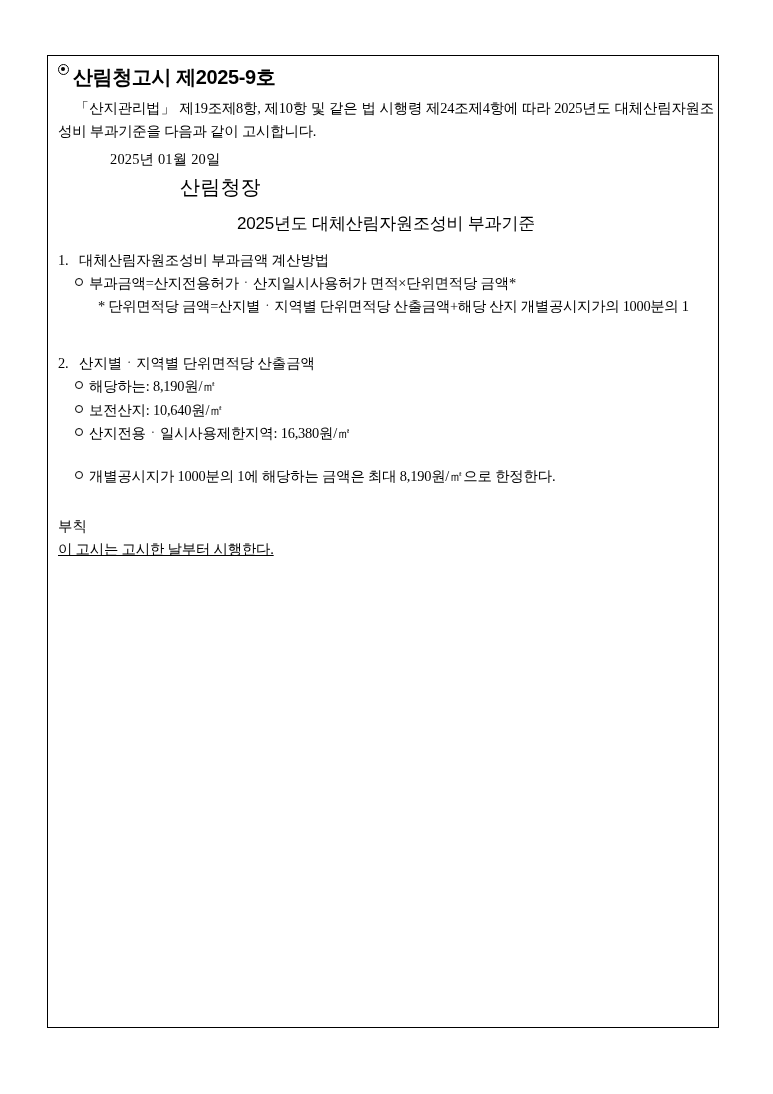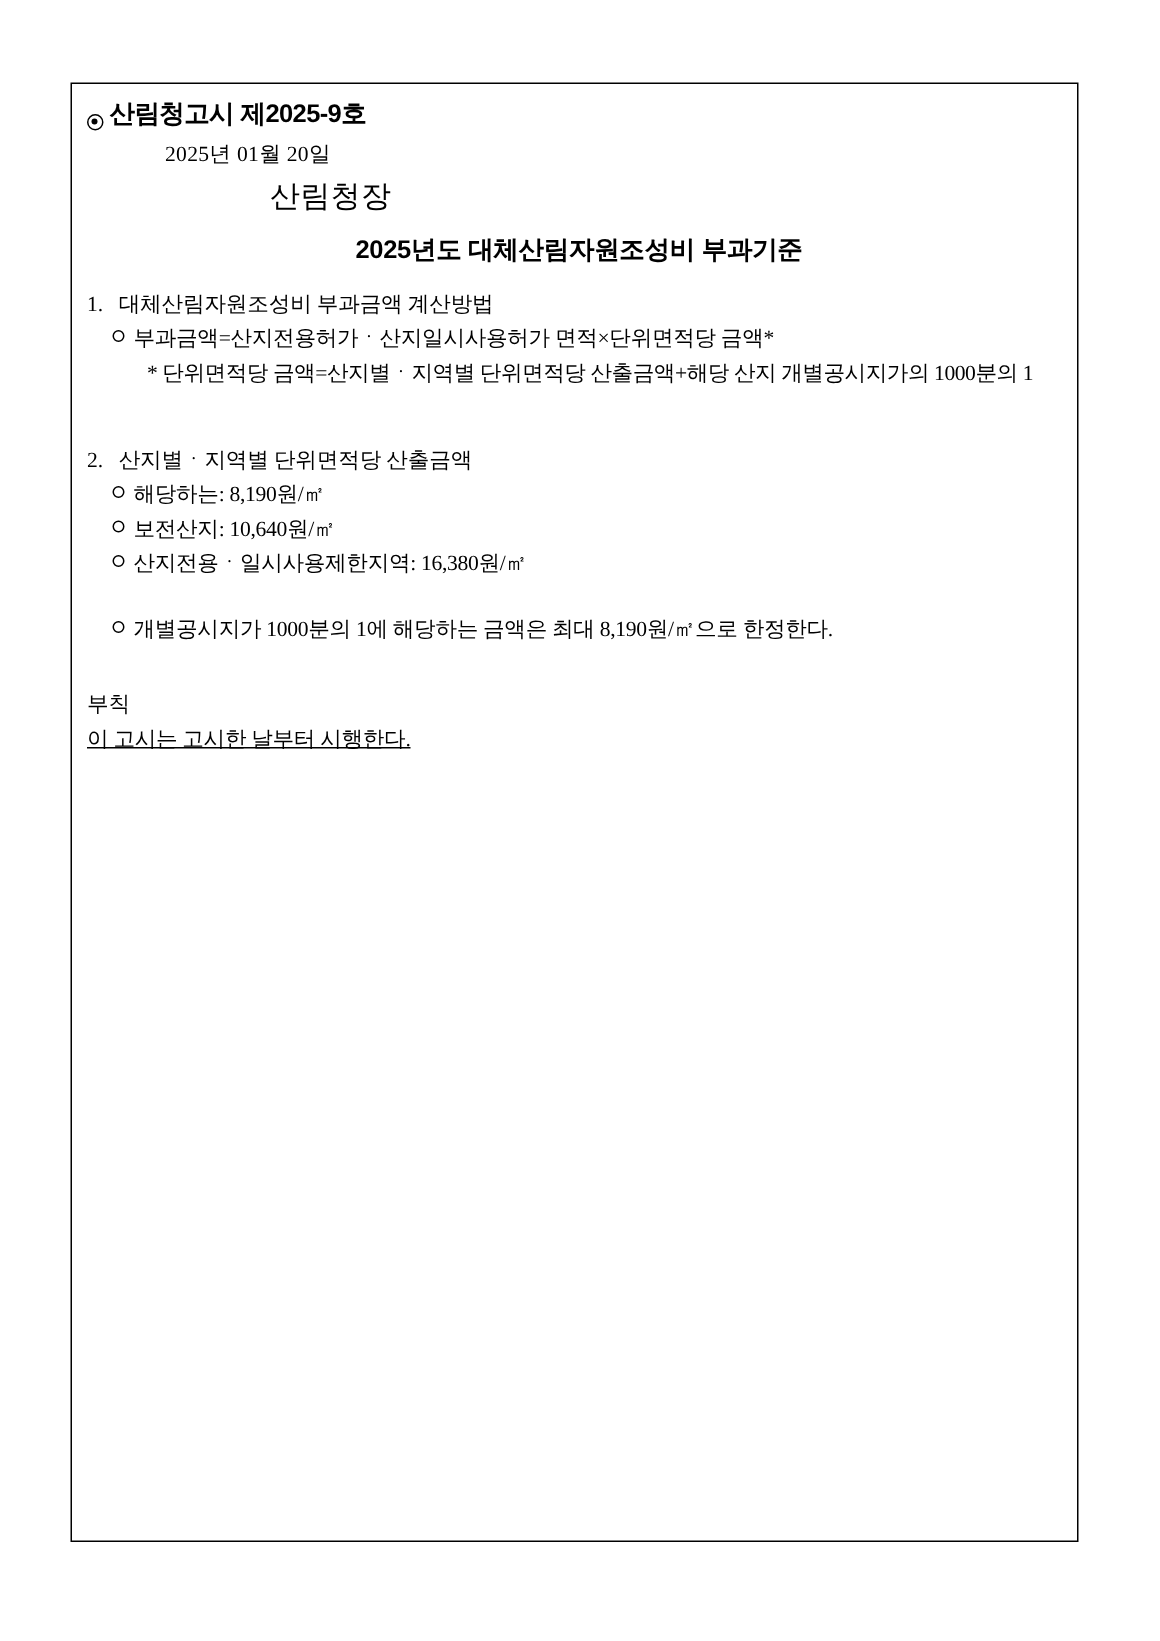--- a/index.html
+++ b/index.html
@@ -33,24 +33,24 @@
     box-sizing: border-box;
   }
   .content {
     position: absolute;
     left: 58px;
     top: 60px;
     width: 656px;
   }
   .title-line {
     display: flex;
-    align-items: flex-end;
+    align-items: flex-start;
     font-family: "Liberation Sans", "DejaVu Sans", sans-serif;
     font-weight: bold;
-    font-size: 17px;
+    font-size: 20px;
     letter-spacing: -0.4px;
     margin-top: 4px;
     margin-bottom: 6px;
   }
   .bullet-circle {
     display: inline-block;
     width: 11px;
     height: 11px;
     border: 1.5px solid #000;
     border-radius: 50%;
@@ -87,21 +87,21 @@
     letter-spacing: 0.2px;
   }
   .org-line {
     font-size: 20px;
     margin: 5px 0 0 122px;
     letter-spacing: 0.2px;
   }
   .doc-title {
     text-align: center;
     font-family: "Liberation Sans", "DejaVu Sans", sans-serif;
-    font-weight: bold;
+    font-weight: normal;
     font-size: 17px;
     margin: 11px 0 13px 0;
     letter-spacing: -0.2px;
   }
   .sec {
     font-size: 14.4px;
     line-height: 1.6;
     margin: 0;
     letter-spacing: -0.1px;
   }
@@ -150,20 +150,21 @@
 <div class="page">
   <div class="doc-border"></div>
 
   <div class="content">
 
     <div class="title-line">
       <span class="bullet-circle"></span>
       <span>산림청고시 제2025-9호</span>
     </div>
 
+    <p class="para"><span class="indent"></span><span>「산지관리법」 제19조제8항, 제10항 및 같은 법 시행령 제24조제4항에 따라 2025년도 대체산림자원조성비 부과기준을 다음과 같이 고시합니다.</span></p>
 
     <div class="date-line">2025년 01월 20일</div>
     <div class="org-line">산림청장</div>
 
     <div class="doc-title">2025년도 대체산림자원조성비 부과기준</div>
 
     <div class="sec sec-head">
       <span>1.</span>
       <span>&nbsp;</span>
       <span>대체산림자원조성비 부과금액 계산방법</span>

